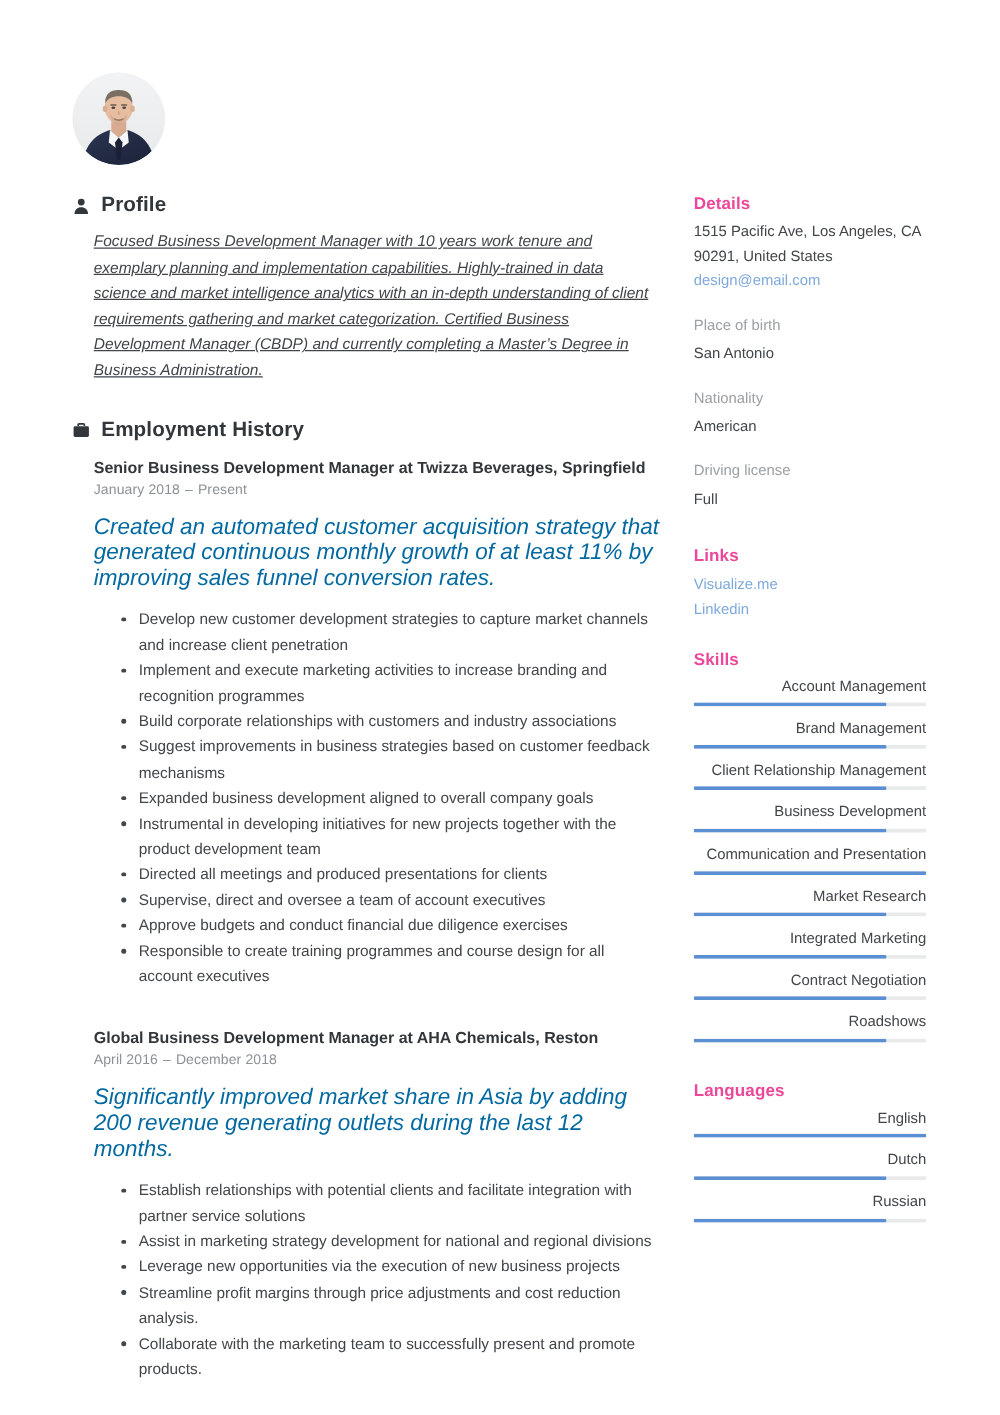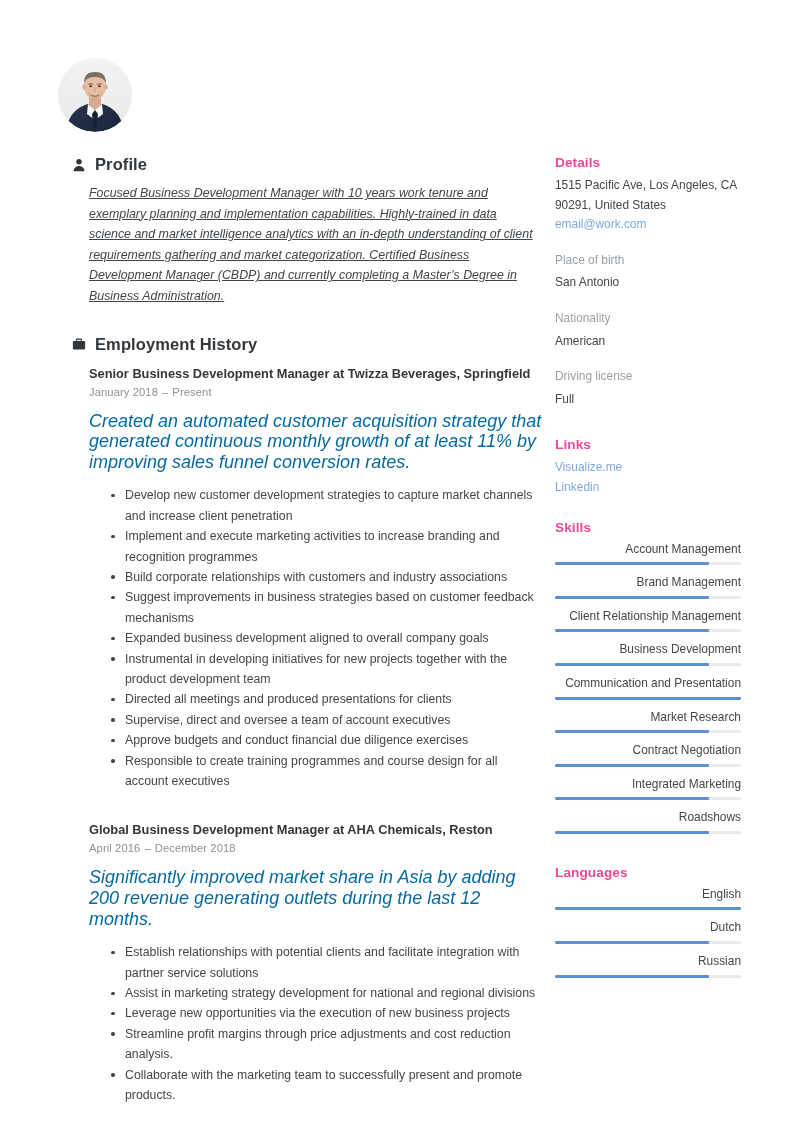--- a/index.html
+++ b/index.html
@@ -49,21 +49,21 @@
   .job-title {
     font-size: 11.5px;
     color: #5e6468;
     letter-spacing: 0.15px;
     margin: 0;
   }
 
   
   .left-col {
     position: absolute;
-    left: 72px;
+    left: 58px;
     top: 155px;
     width: 470px;
   }
   .right-col {
     position: absolute;
     left: 555px;
     top: 155px;
     width: 186px;
   }
 
@@ -323,21 +323,21 @@
 
     </div>
   </div>
 
   <div class="right-col">
 
     <div>
       <p class="r-title">Details</p>
       <p class="r-text">1515 Pacific Ave, Los Angeles, CA</p>
       <p class="r-text">90291, United States</p>
-      <a class="r-link" href="#" style="color: rgb(127, 169, 221);">email@work.com</a>
+      <a class="r-link" href="#" style="color: rgb(127, 169, 221);">design@email.com</a>
 
       <p class="r-label">Place of birth</p>
       <p class="r-value">San Antonio</p>
 
       <p class="r-label">Nationality</p>
       <p class="r-value">American</p>
 
       <p class="r-label">Driving license</p>
       <p class="r-value">Full</p>
     </div>
@@ -385,27 +385,27 @@
           <div class="bar-fill" style="width: 100%; background: rgb(91, 143, 212);"></div>
         </div>
       </div>
       <div class="bar-item">
         <p class="bar-label">Market Research</p>
         <div class="bar-track" style="background: rgb(233, 234, 234);">
           <div class="bar-fill" style="width: 83%; background: rgb(91, 143, 212);"></div>
         </div>
       </div>
       <div class="bar-item">
+        <p class="bar-label">Integrated Marketing</p>
+        <div class="bar-track" style="background: rgb(233, 234, 234);">
+          <div class="bar-fill" style="width: 83%; background: rgb(91, 143, 212);"></div>
+        </div>
+      </div>
+      <div class="bar-item">
         <p class="bar-label">Contract Negotiation</p>
-        <div class="bar-track" style="background: rgb(233, 234, 234);">
-          <div class="bar-fill" style="width: 83%; background: rgb(91, 143, 212);"></div>
-        </div>
-      </div>
-      <div class="bar-item">
-        <p class="bar-label">Integrated Marketing</p>
         <div class="bar-track" style="background: rgb(233, 234, 234);">
           <div class="bar-fill" style="width: 83%; background: rgb(91, 143, 212);"></div>
         </div>
       </div>
       <div class="bar-item">
         <p class="bar-label">Roadshows</p>
         <div class="bar-track" style="background: rgb(233, 234, 234);">
           <div class="bar-fill" style="width: 83%; background: rgb(91, 143, 212);"></div>
         </div>
       </div>

